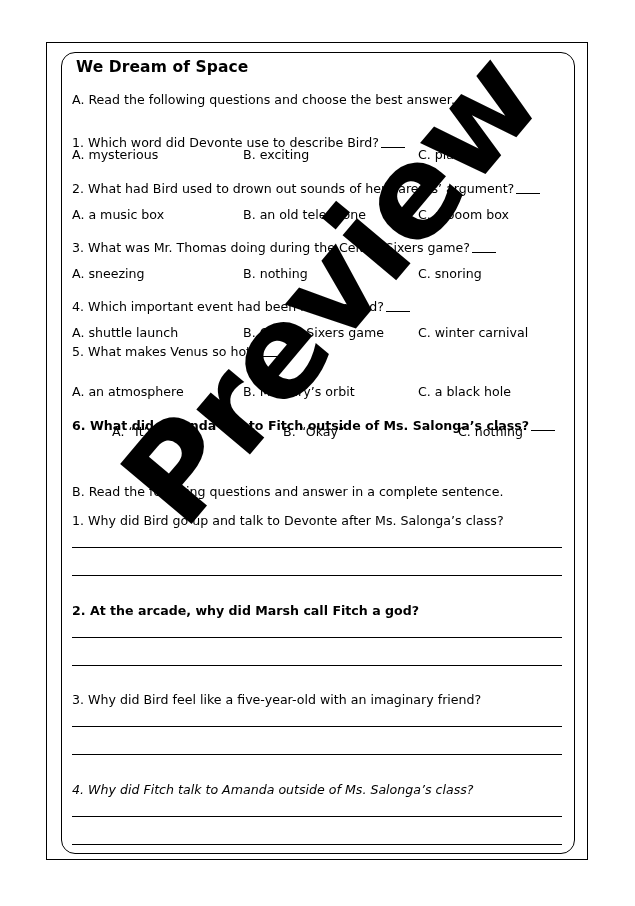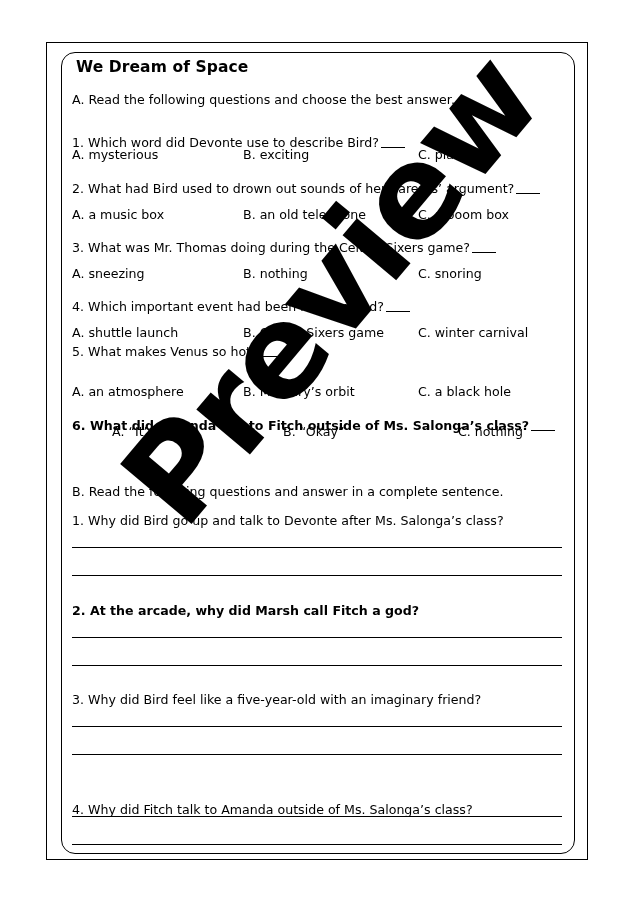--- a/index.html
+++ b/index.html
@@ -198,21 +198,21 @@
   <div class="answer-line" style="top:485px;"></div>
 
   <div class="q-stem" style="top:515px;font-weight:bold;">2. At the arcade, why did Marsh call Fitch a god?</div>
   <div class="answer-line" style="top:547px;"></div>
   <div class="answer-line" style="top:575px;"></div>
 
   <div class="q-stem" style="top:604px;">3. Why did Bird feel like a five-year-old with an imaginary friend?</div>
   <div class="answer-line" style="top:636px;"></div>
   <div class="answer-line" style="top:664px;"></div>
 
-  <div class="q-stem" style="top:714px;">4. Why did Fitch talk to Amanda outside of Ms. Salonga’s class?</div>
+  <div class="q-stem" style="top:694px;font-style:italic;">4. Why did Fitch talk to Amanda outside of Ms. Salonga’s class?</div>
   <div class="answer-line" style="top:726px;"></div>
   <div class="answer-line" style="top:754px;"></div>
 
 </div>
 
 <div id="watermark">
   <div class="wm-text">Preview</div>
 </div>
 
 </body></html>

